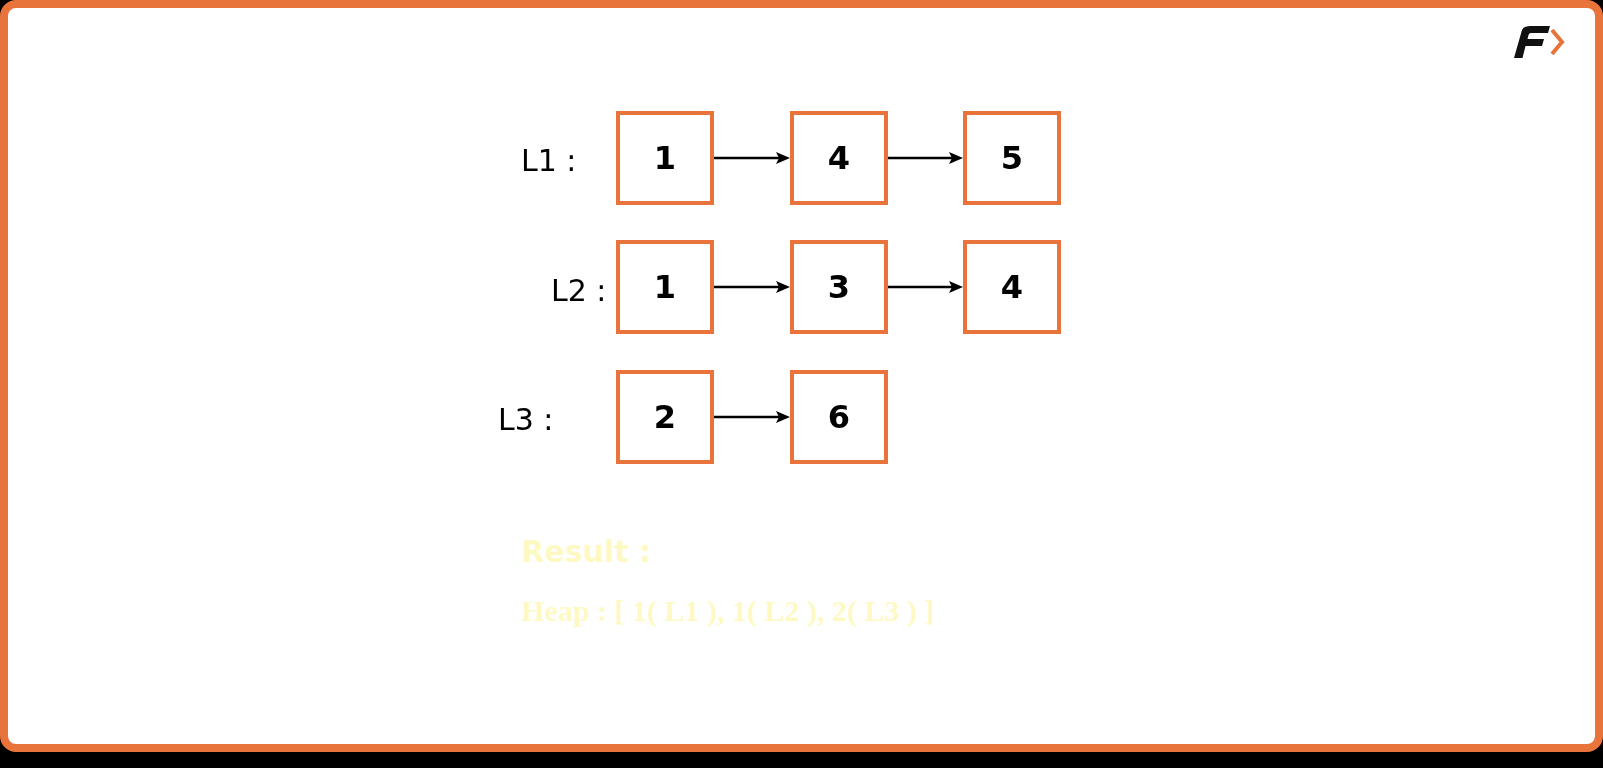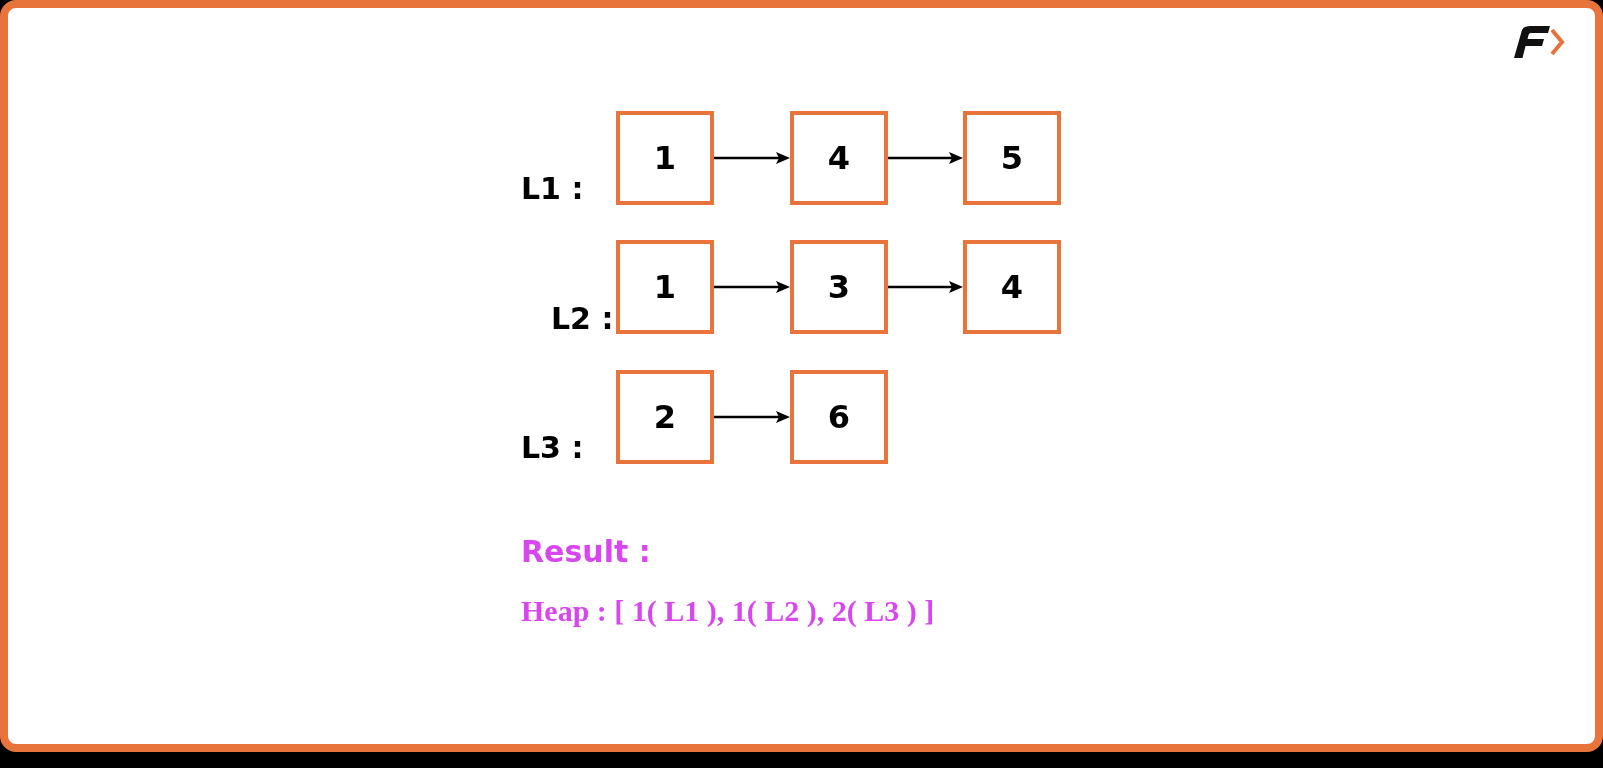--- a/index.html
+++ b/index.html
@@ -1,36 +1,36 @@
 <!DOCTYPE html>
 <html><head>
 <meta charset="utf-8">
 <style>
   html,body{margin:0;padding:0;}
   body{width:1603px;height:768px;background:#000;position:relative;overflow:hidden;font-family:"DejaVu Sans","Liberation Sans",sans-serif;}
   .frame{position:absolute;left:0;top:0;width:1603px;height:752px;box-sizing:border-box;border:8px solid #E8743B;border-radius:16px;background:#fff;}
   .logo{position:absolute;left:1498px;top:14px;width:60px;height:40px;}
-  .row-label{position:absolute;font-weight:bold;font-size:30px;color:#000;line-height:1;margin-top:28px;}
+  .row-label{position:absolute;font-weight:normal;font-size:30px;color:#000;line-height:1;}
   .node{position:absolute;width:98px;height:94px;box-sizing:border-box;border:4px solid #E8743B;background:#fff;display:flex;align-items:center;justify-content:center;font-weight:bold;font-size:32px;color:#000;}
   .arrow{position:absolute;height:14px;}
-  .result{position:absolute;left:521px;font-weight:bold;font-size:30px;color:#d946ef;line-height:1;}
+  .result{position:absolute;left:521px;font-weight:bold;font-size:30px;color:#fef9c3;line-height:1;}
 </style>
 </head>
 <body>
 
 <div class="frame">
   <svg class="logo" viewBox="0 0 60 40">
     <path d="M8 36 L16 8 Q18 4 24 4 L44 4 L42 11 L25 11 Q23 11 22.5 13 L21.5 17 L38 17 L36 24 L19.5 24 L16.5 36 Z" fill="#111"></path>
     <path d="M46 8 L56 20 L46 32" fill="none" stroke="#E8743B" stroke-width="4"></path>
   </svg>
 </div>
 
 <div class="row-label" style="left:521px;top:146px;">L1 :</div>
 <div class="row-label" style="left:551px;top:276px;">L2 :</div>
-<div class="row-label" style="left:521px;top:405px;">L3 :</div>
+<div class="row-label" style="left:498px;top:405px;">L3 :</div>
 
 <div class="node" style="left:616px;top:111px;">1</div>
 <div class="node" style="left:790px;top:111px;">4</div>
 <div class="node" style="left:963px;top:111px;">5</div>
 
 <div class="node" style="left:616px;top:240px;">1</div>
 <div class="node" style="left:790px;top:240px;">3</div>
 <div class="node" style="left:963px;top:240px;">4</div>
 
 <div class="node" style="left:616px;top:370px;">2</div>

